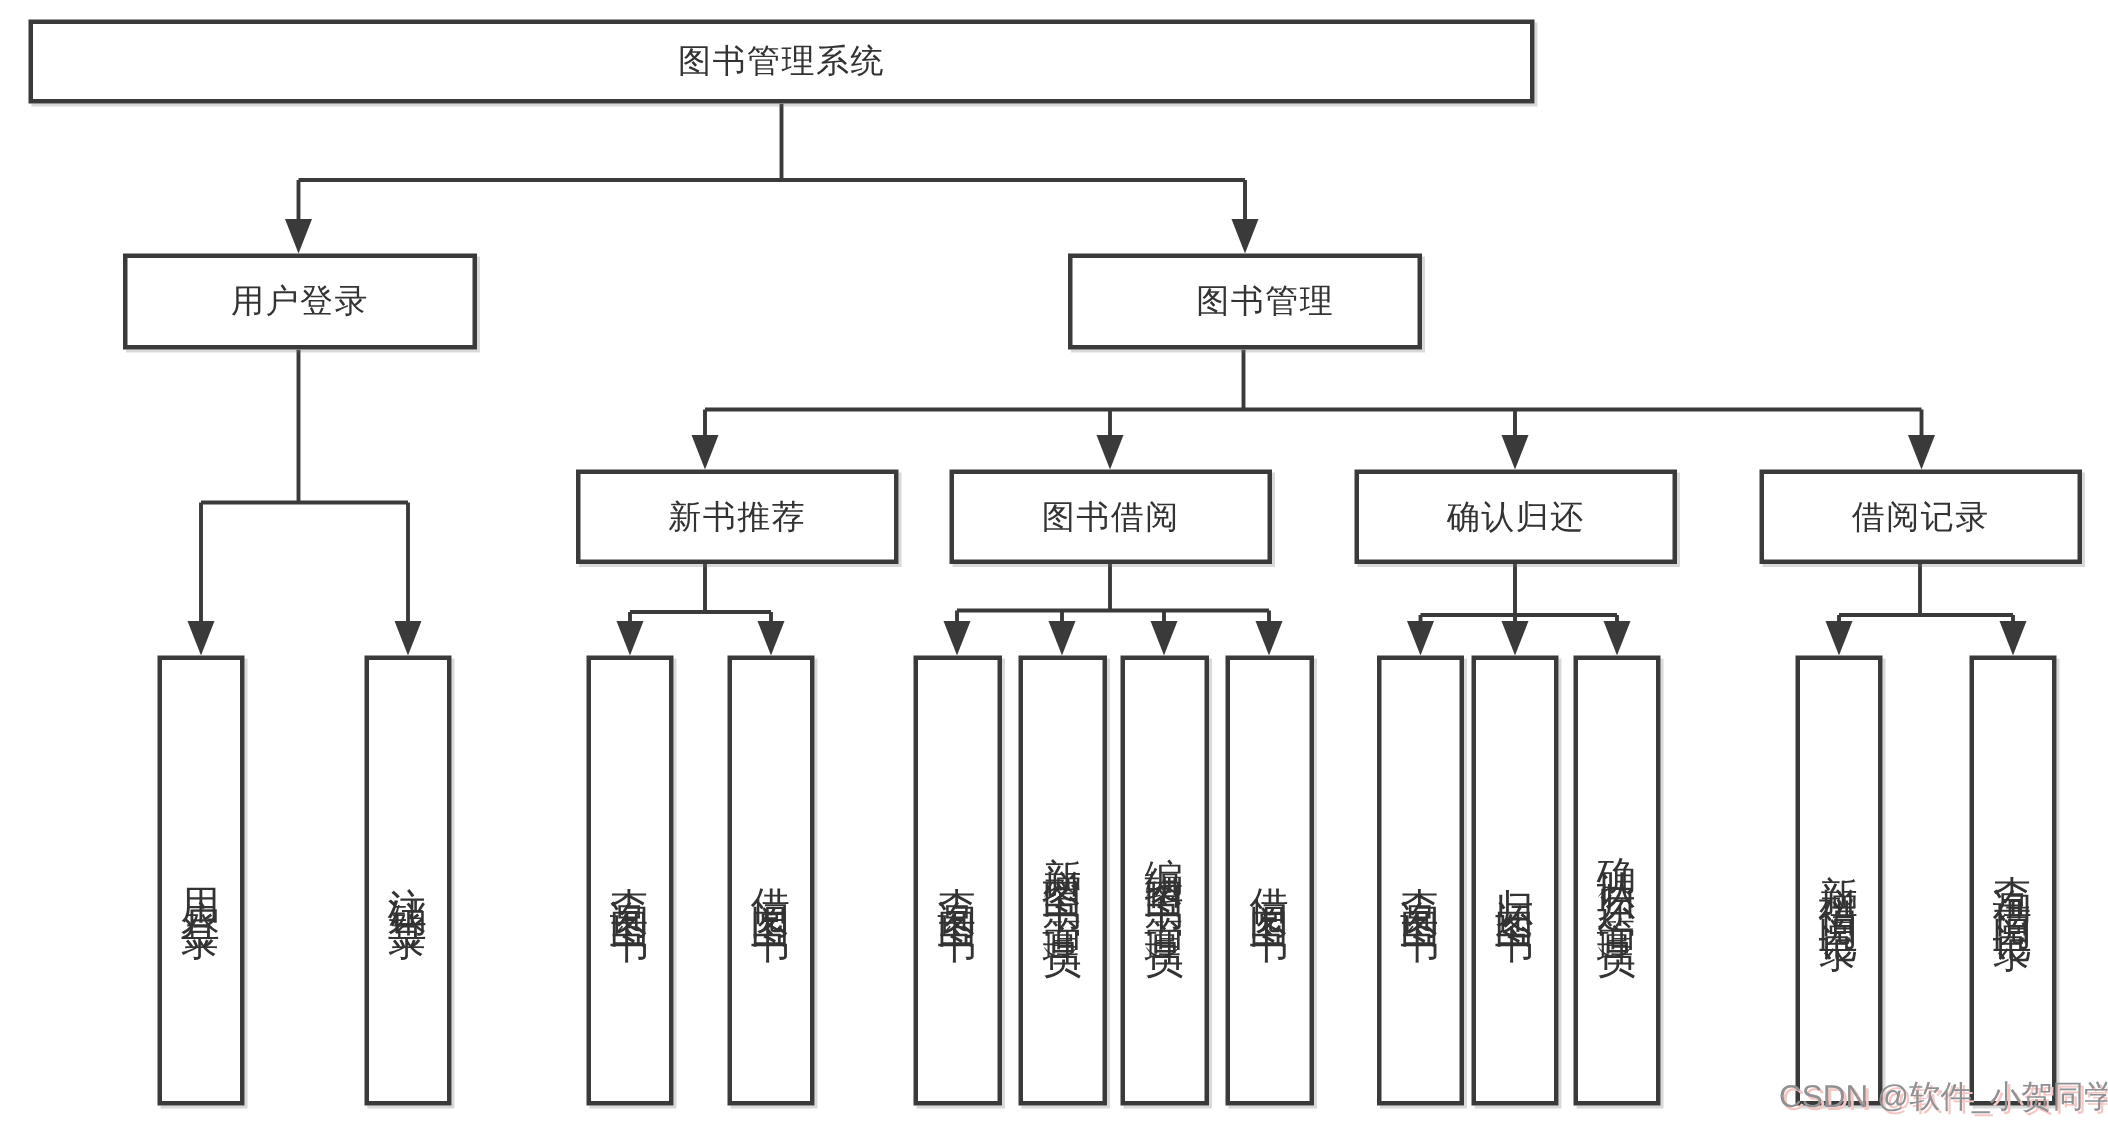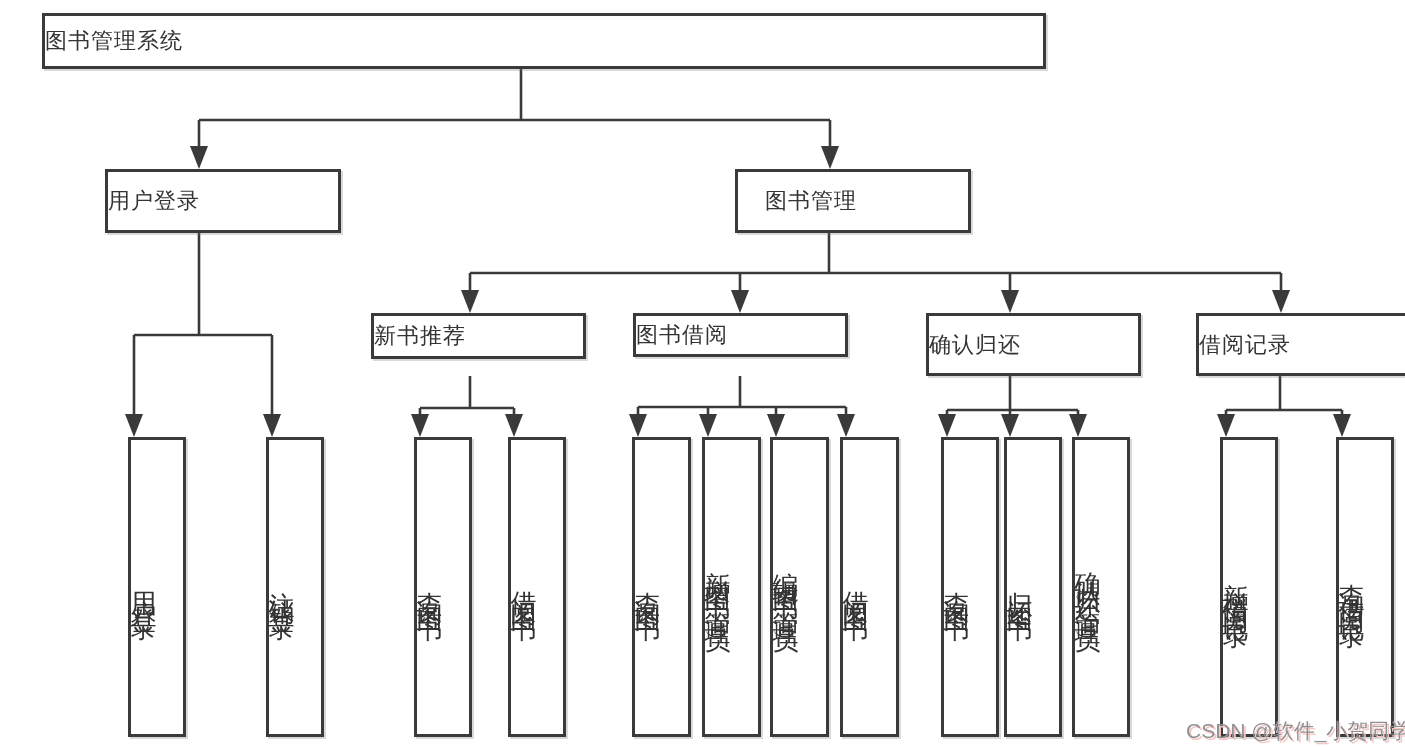--- a/index.html
+++ b/index.html
@@ -26,24 +26,23 @@
     position: absolute; left: 0; top: 0; z-index: 1;
   }
   .node {
     position: absolute;
     box-sizing: border-box;
     background: #ffffff;
     border: 3px solid var(--border);
     box-shadow: 2px 2px 0 rgba(120,120,120,0.28);
     display: flex;
     align-items: center;
-    justify-content: flex-start;
+    justify-content: center;
     color: var(--text);
     z-index: 2;
-    margin-left: 23px;
   }
   .node .lbl {
     font-size: 22px;
     letter-spacing: 1px;
     white-space: nowrap;
     color: var(--text);
   }
   .leaf .lbl {
     writing-mode: vertical-rl;
     text-orientation: mixed;
@@ -126,24 +125,24 @@
     <span class="lbl">图书管理系统</span>
   </div>
 
   <div class="node" style="left:82px; top:169px; width:236px; height:64px;">
     <span class="lbl">用户登录</span>
   </div>
   <div class="node" style="left:712px; top:169px; width:236px; height:64px;padding-left:27px;">
     <span class="lbl">图书管理</span>
   </div>
 
-  <div class="node" style="left:348px; top:313px; width:215px; height:46px;">
+  <div class="node" style="left:384px; top:313px; width:215px; height:63px;">
     <span class="lbl">新书推荐</span>
   </div>
-  <div class="node" style="left:610px; top:313px; width:215px; height:44px;">
+  <div class="node" style="left:633px; top:313px; width:215px; height:63px;">
     <span class="lbl">图书借阅</span>
   </div>
   <div class="node" style="left:903px; top:313px; width:215px; height:63px;">
     <span class="lbl">确认归还</span>
   </div>
   <div class="node" style="left:1173px; top:313px; width:215px; height:63px;">
     <span class="lbl">借阅记录</span>
   </div>
 
   <div class="node leaf" style="left:105px; top:437px; width:58px; height:300px;">

